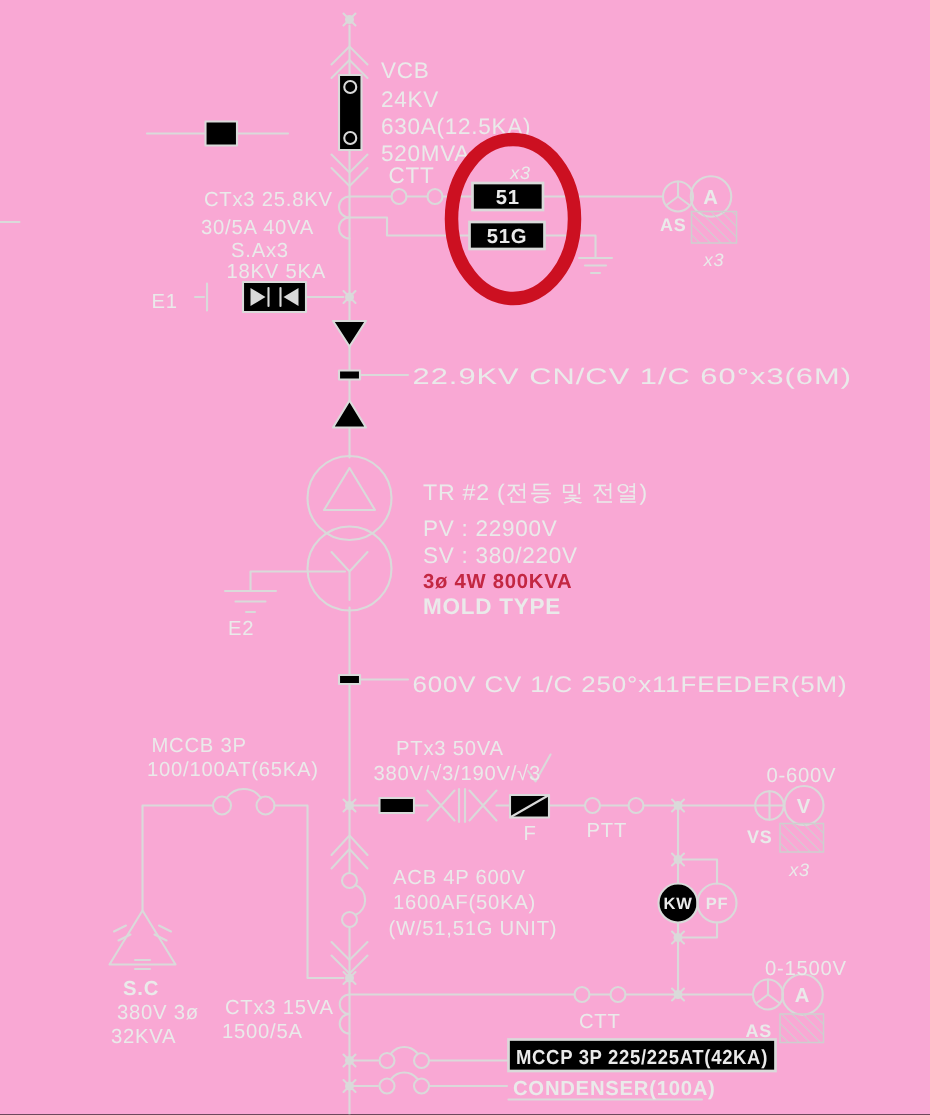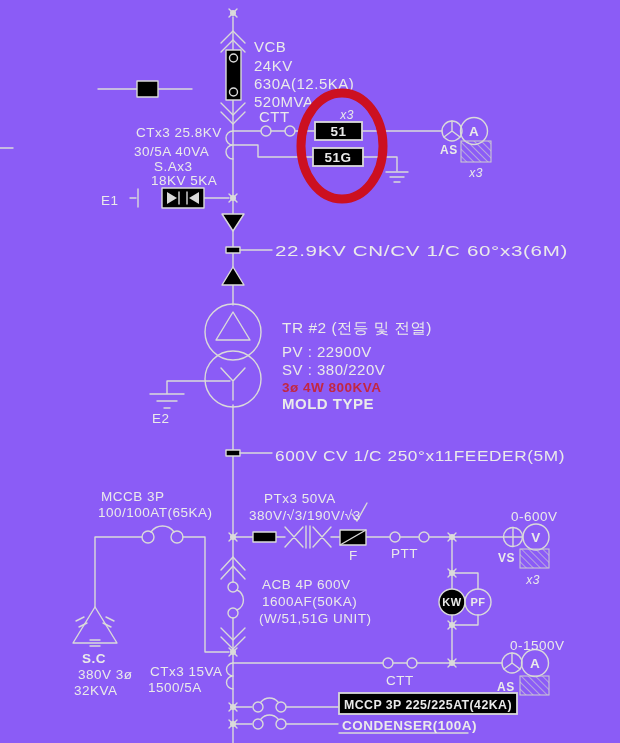--- a/index.html
+++ b/index.html
@@ -1,16 +1,16 @@
 <!DOCTYPE html>
 <html><head>
 <meta charset="utf-8">
 <style>
   html,body{margin:0;padding:0;background:#000;}
-  .stage{width:620px;height:743px;background:#8b5cf6;position:relative;overflow:hidden;}
+  .stage{width:620px;height:743px;background:#f9a8d4;position:relative;overflow:hidden;}
   svg{display:block;}
   .w{stroke:#dadada;stroke-width:1.4;fill:none;stroke-linecap:round;stroke-linejoin:round;}
   .w2{stroke:#dadada;stroke-width:1.8;fill:none;}
   .blk{fill:#000;}
   .wf{fill:#dadada;}
   text{fill:#eaeaea;font-family:"Liberation Sans",sans-serif;font-size:13.5px;letter-spacing:.5px;}
   .t15{font-size:15px;}
   .t12{font-size:12px;}
   .t11{font-size:11px;}
   .b{font-weight:bold;}

